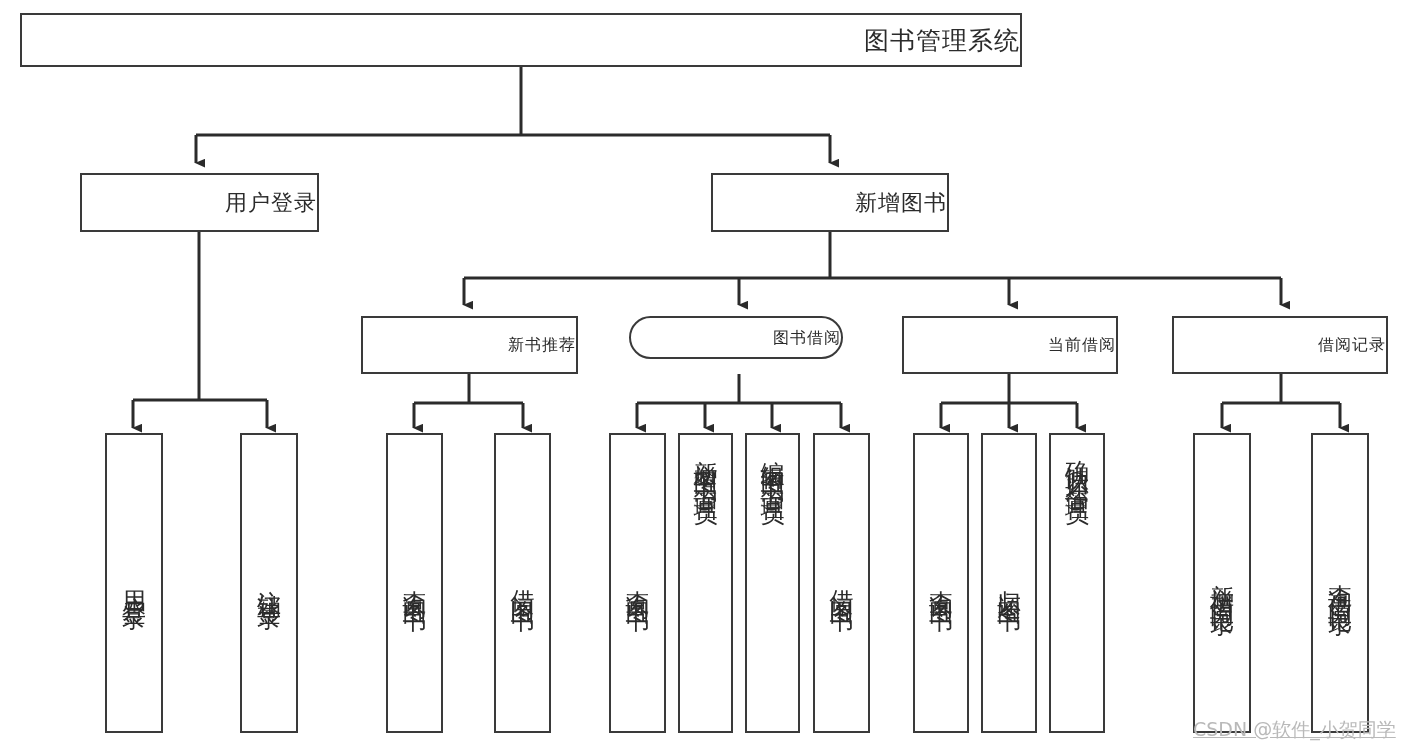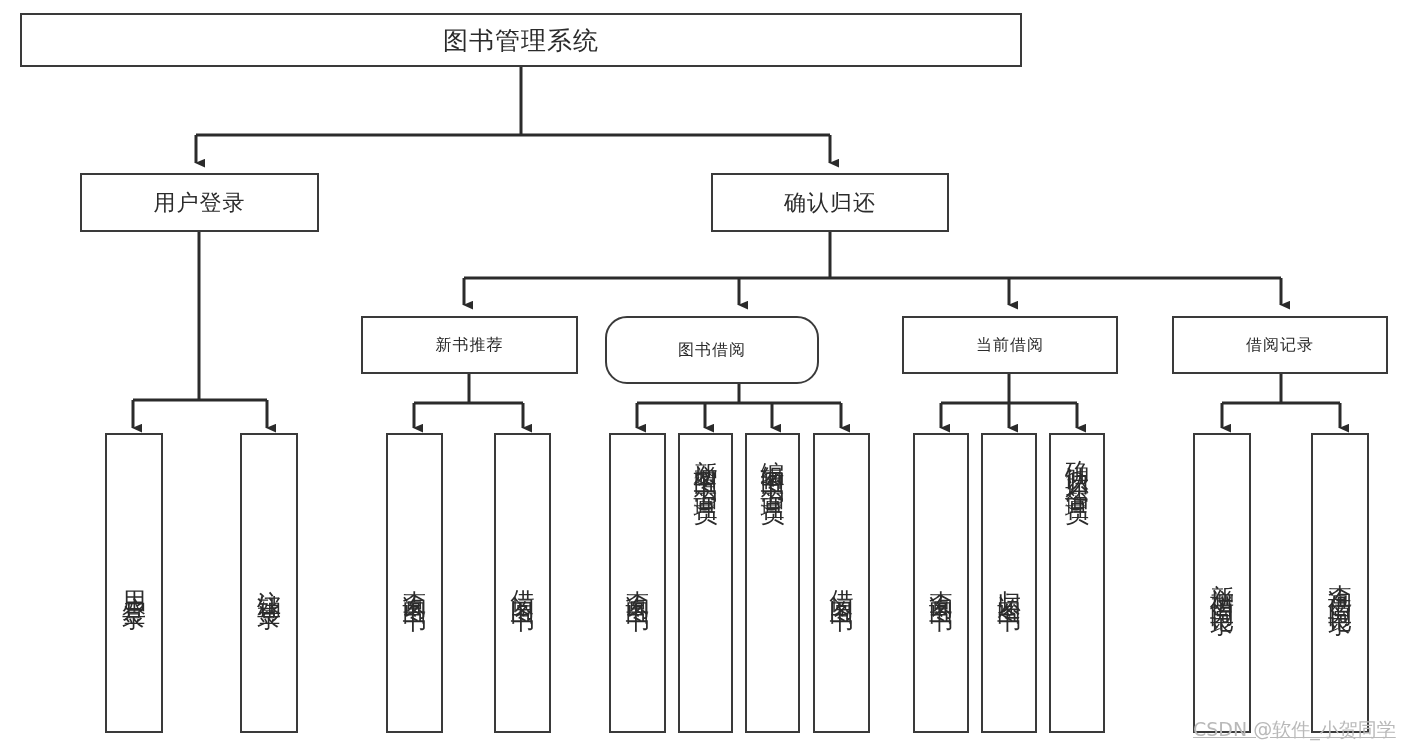--- a/index.html
+++ b/index.html
@@ -21,21 +21,21 @@
     width:1405px;height:747px;
     pointer-events:none;
   }
   .node{
     position:absolute;
     box-sizing:border-box;
     background:#ffffff;
     border:2.5px solid #3a3a3a;
     display:flex;
     align-items:center;
-    justify-content:center;
+    justify-content:flex-end;
     color:#2b2b2b;
   }
   .node.root{ }
   .node .lbl{
     display:block;
     text-align:center;
     line-height:1.0;
     white-space:nowrap;
   }
   .node.root .lbl{ font-size:25px; letter-spacing:1px; }
@@ -127,28 +127,28 @@
 
   <div class="node root" style="left:20px; top:13px; width:1002px; height:54px;">
     <span class="lbl">图书管理系统</span>
   </div>
 
   <div class="node level2" style="left:80px; top:173px; width:239px; height:59px;">
     <span class="lbl">用户登录</span>
   </div>
 
   <div class="node level2" style="left:711px; top:173px; width:238px; height:59px;">
-    <span class="lbl">确认归还</span>
+    <span class="lbl">新增图书</span>
   </div>
 
   <div class="node level3" style="left:361px; top:316px; width:217px; height:58px;">
     <span class="lbl">新书推荐</span>
   </div>
 
-  <div class="node level3" style="left:605px; top:316px; width:214px; height:68px;border-radius:22px;">
+  <div class="node level3" style="left:629px; top:316px; width:214px; height:43px;border-radius:22px;">
     <span class="lbl">图书借阅</span>
   </div>
 
   <div class="node level3" style="left:1172px; top:316px; width:216px; height:58px;">
     <span class="lbl">借阅记录</span>
   </div>
 
   <div class="node level3" style="left:902px; top:316px; width:216px; height:58px;">
     <span class="lbl">当前借阅</span>
   </div>

